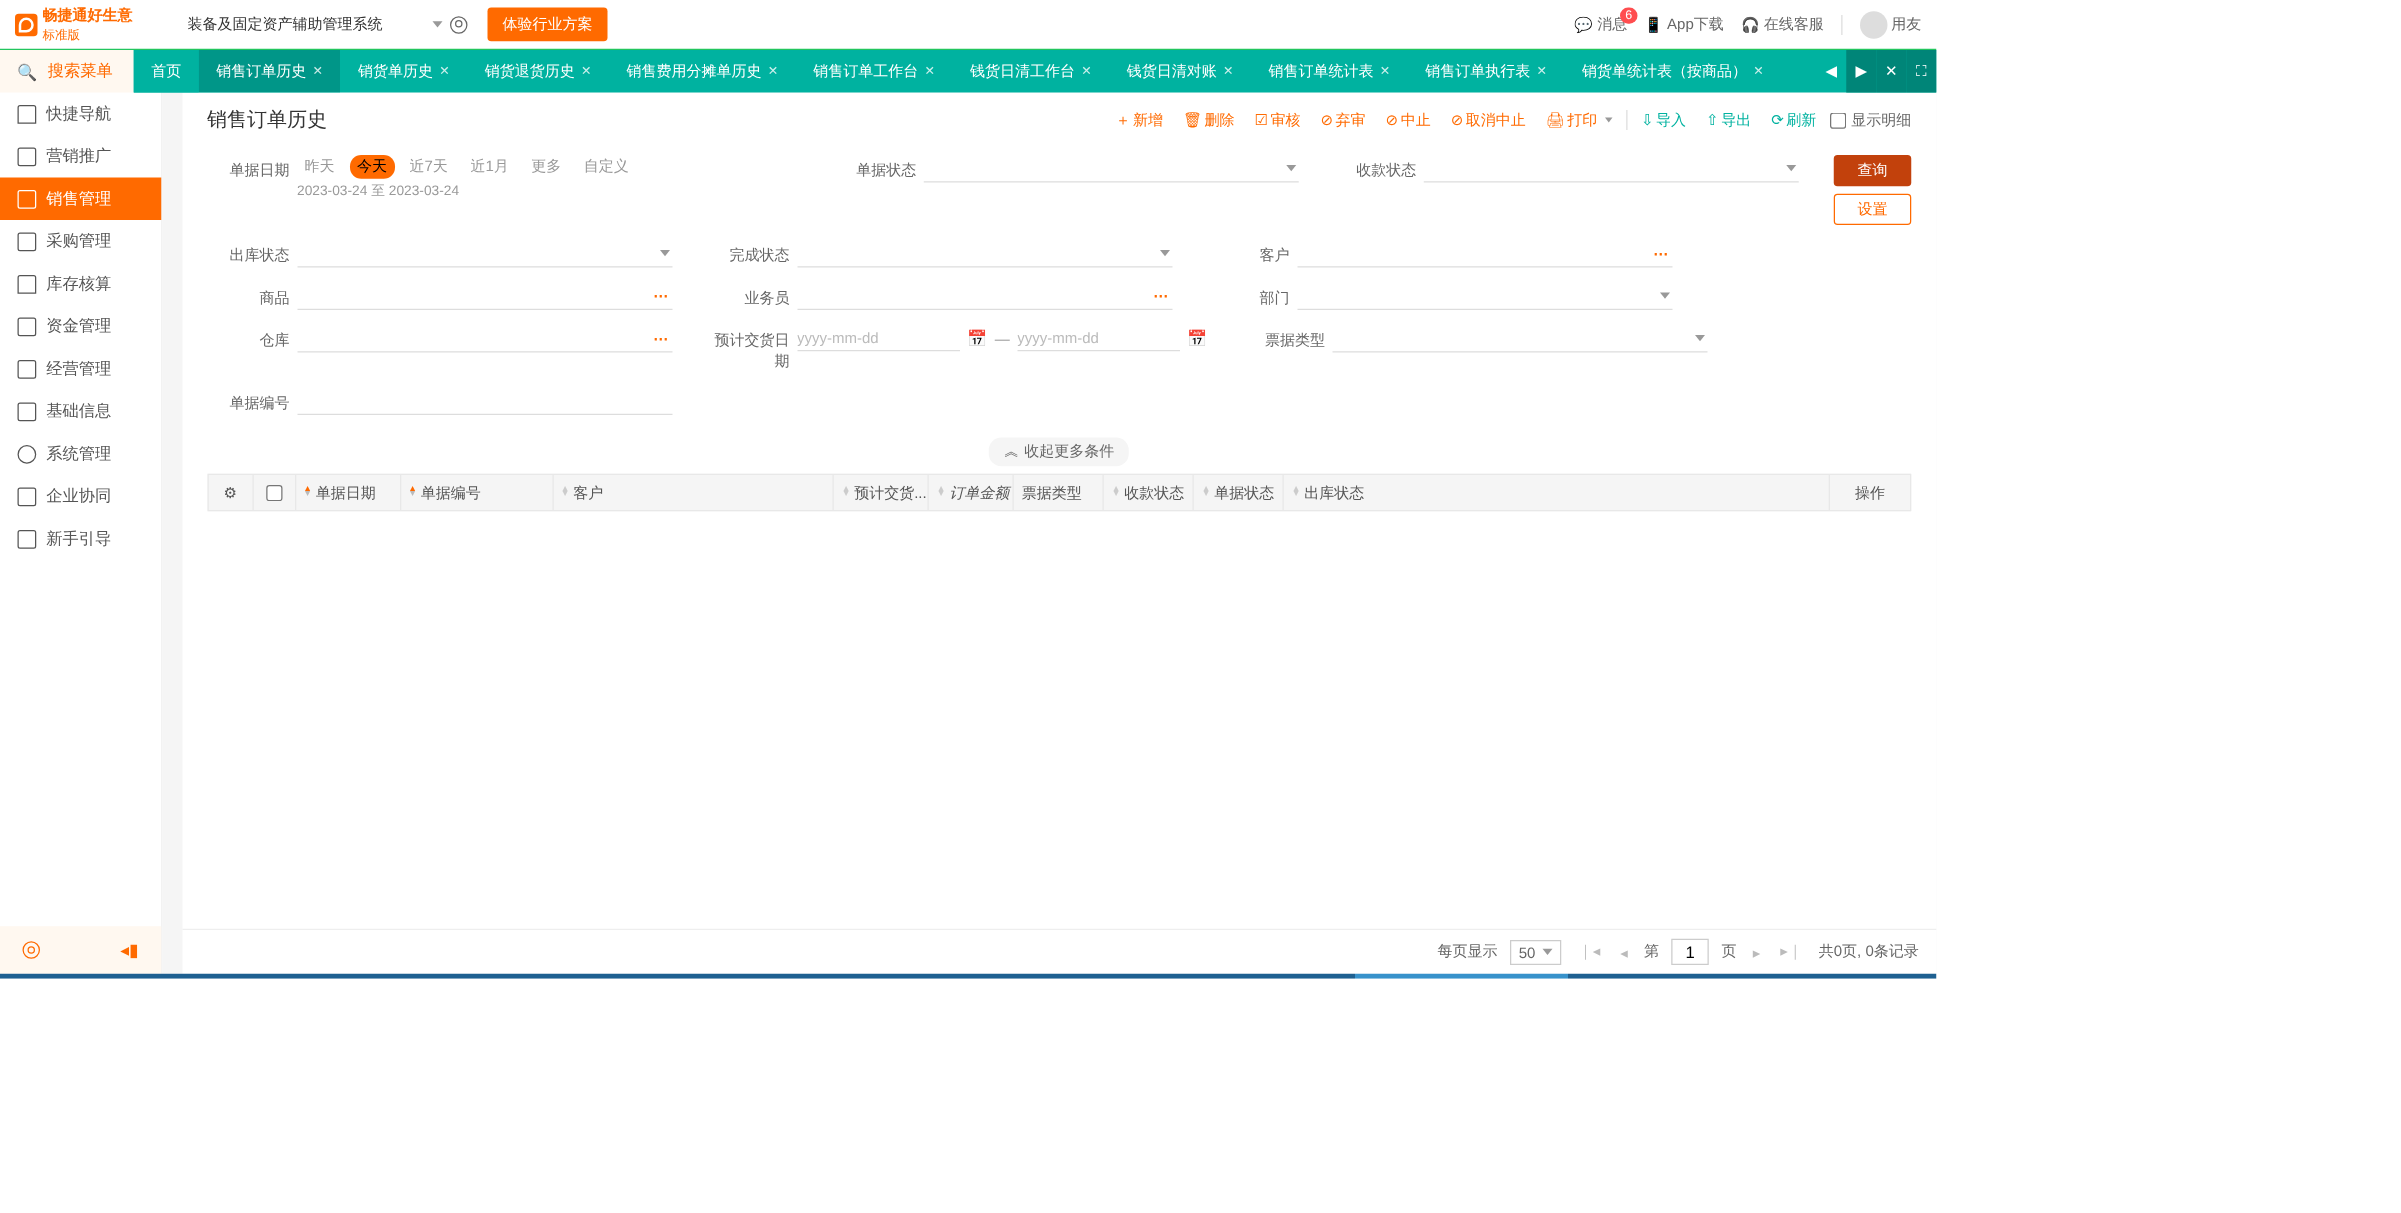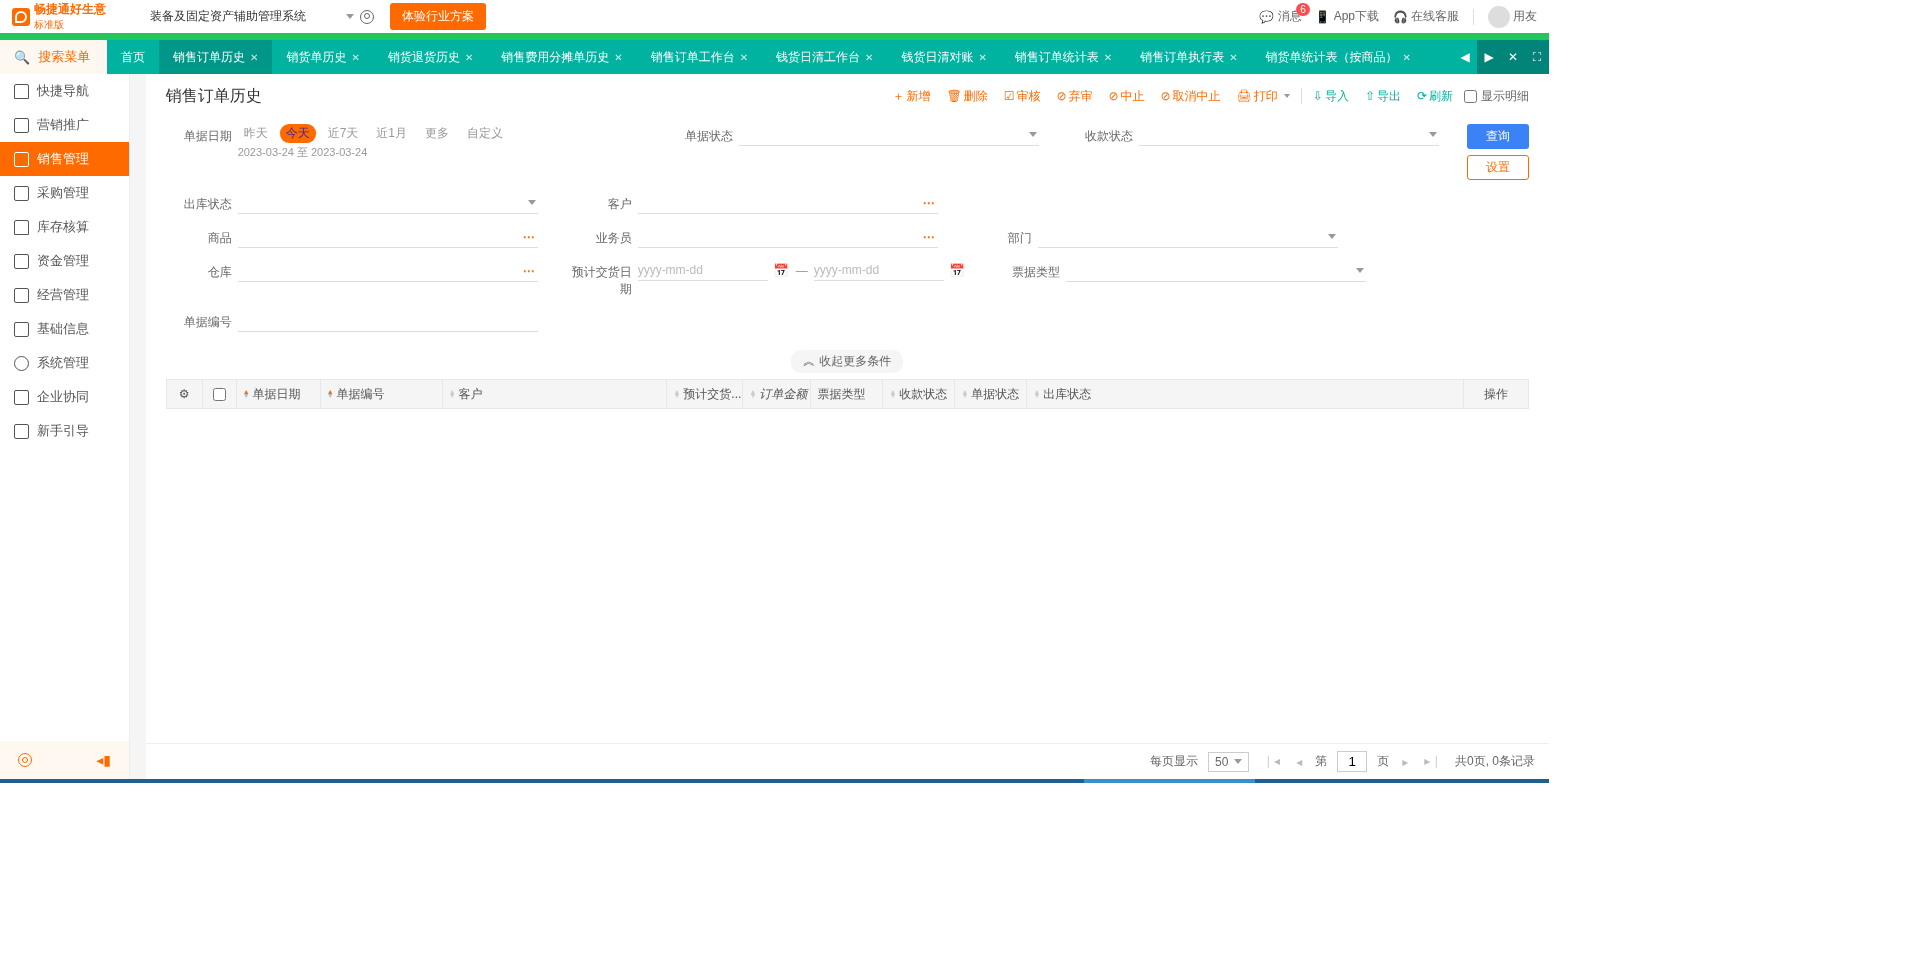--- a/index.html
+++ b/index.html
@@ -1,20 +1,20 @@
 <!DOCTYPE html>
 <html><head>
   <meta charset="utf-8">
   <style>
     * { margin:0; padding:0; box-sizing:border-box; font-family:"Microsoft YaHei","PingFang SC",sans-serif; }
     body { font-size:12px; color:#333; background:#fff; overflow:hidden; }
     .app { width:1549px; height:783px; display:flex; flex-direction:column; }
 
     
-    .topbar { height:40px; display:flex; align-items:center; padding:0 12px; border-bottom:7px solid #22c55e; }
+    .topbar { height:40px; display:flex; align-items:center; padding:0 12px; border-bottom:1px solid #22c55e; }
     .logo-area { width:118px; display:flex; align-items:center; gap:4px; }
     .logo-icon { width:18px; height:18px; background:#ff6a00; border-radius:3px; position:relative; }
     .logo-icon:before { content:""; position:absolute; width:8px; height:8px; border:2px solid #fff; border-radius:50% 50% 50% 0; top:3px; left:3px; }
     .logo-txt { color:#ff6a00; font-size:12px; font-weight:bold; }
     .logo-sub { font-size:10px; color:#ff6a00; }
     .sys-sel { flex:0 0 auto; margin-left:20px; display:flex; align-items:center; gap:6px; }
     .sys-drop { display:flex; align-items:center; gap:40px; border-bottom:1px solid transparent; padding:3px 0; cursor:pointer; }
     .chev { width:0; height:0; border-left:4px solid transparent; border-right:4px solid transparent; border-top:5px solid #999; }
     .gear { width:14px; height:14px; border:1.5px solid #666; border-radius:50%; position:relative; cursor:pointer; }
     .gear:before { content:""; position:absolute; width:4px; height:4px; border:1.5px solid #666; border-radius:50%; top:2.5px; left:2.5px; }
@@ -68,24 +68,24 @@
     .search-area { padding:6px 20px 0; }
     .s-row { display:flex; align-items:flex-start; gap:28px; margin-bottom:12px; }
     .s-field { display:flex; align-items:flex-start; gap:6px; }
     .s-label { width:66px; text-align:right; color:#666; font-size:12px; padding-top:4px; }
     .s-label.wide{ width:80px;}
     .s-ctrl { width:300px; border-bottom:1px solid #ddd; min-height:22px; display:flex; align-items:center; position:relative; font-size:12px; }
     .s-ctrl .chev, .s-ctrl .dots { position:absolute; right:2px; }
     .dots { color:#ff6a00; letter-spacing:1px; font-weight:bold; cursor:pointer; }
     .date-chips { display:flex; gap:6px; font-size:12px; color:#999; align-items:center; flex-wrap:wrap; }
     .chip { padding:1px 6px; border-radius:9px; cursor:pointer; }
-    .chip.on { background:#ff6a00; color:#4c1d95; }
+    .chip.on { background:#ff6a00; color:#000000; }
     .date-range { font-size:11px; color:#999; margin-top:2px; }
     .search-btns { display:flex; flex-direction:column; gap:6px; margin-left:auto; }
-    .btn-q { background:#3b82f6; color:#fff; border:none; padding:4px 18px; border-radius:3px; font-size:12px; cursor:pointer; }
+    .btn-q { background:#c2410c; color:#fff; border:none; padding:4px 18px; border-radius:3px; font-size:12px; cursor:pointer; }
     .btn-set { background:#fff; color:#ff6a00; border:1px solid #ff6a00; padding:3px 18px; border-radius:3px; font-size:12px; cursor:pointer; }
     .date-pair { display:flex; align-items:center; gap:6px; }
     .date-in { width:130px; border:none; border-bottom:1px solid #ddd; padding:3px 0; font-size:12px; color:#999; }
     .cal-icn { color:#ff6a00; font-size:13px; cursor:pointer; }
     .collapse-bar { text-align:center; padding:6px; }
     .collapse-btn { display:inline-flex; align-items:center; gap:4px; background:#f5f5f5; border:none; border-radius:10px; padding:3px 12px; font-size:12px; color:#666; cursor:pointer; }
 
     
     .table-wrap { flex:1; min-height:0; display:flex; flex-direction:column; padding:0 20px; }
     .thead { display:flex; background:#f5f5f5; border:1px solid #e8e8e8; height:30px; align-items:stretch; }
@@ -362,20 +362,26 @@
           </div>
 
           <div class="s-row">
             <div class="s-field">
               <div class="s-label">出库状态</div>
               <div class="s-ctrl">
                   <span class="chev"></span>
                 </div>
             </div>
             <div class="s-field">
+              <div class="s-label">完成状态</div>
+              <div class="s-ctrl">
+                  <span class="chev"></span>
+                </div>
+            </div>
+            <div class="s-field">
               <div class="s-label">客户</div>
               <div class="s-ctrl">
                   <span class="dots">⋯</span>
                 </div>
             </div>
           </div>
 
           <div class="s-row">
             <div class="s-field">
               <div class="s-label">商品</div>

